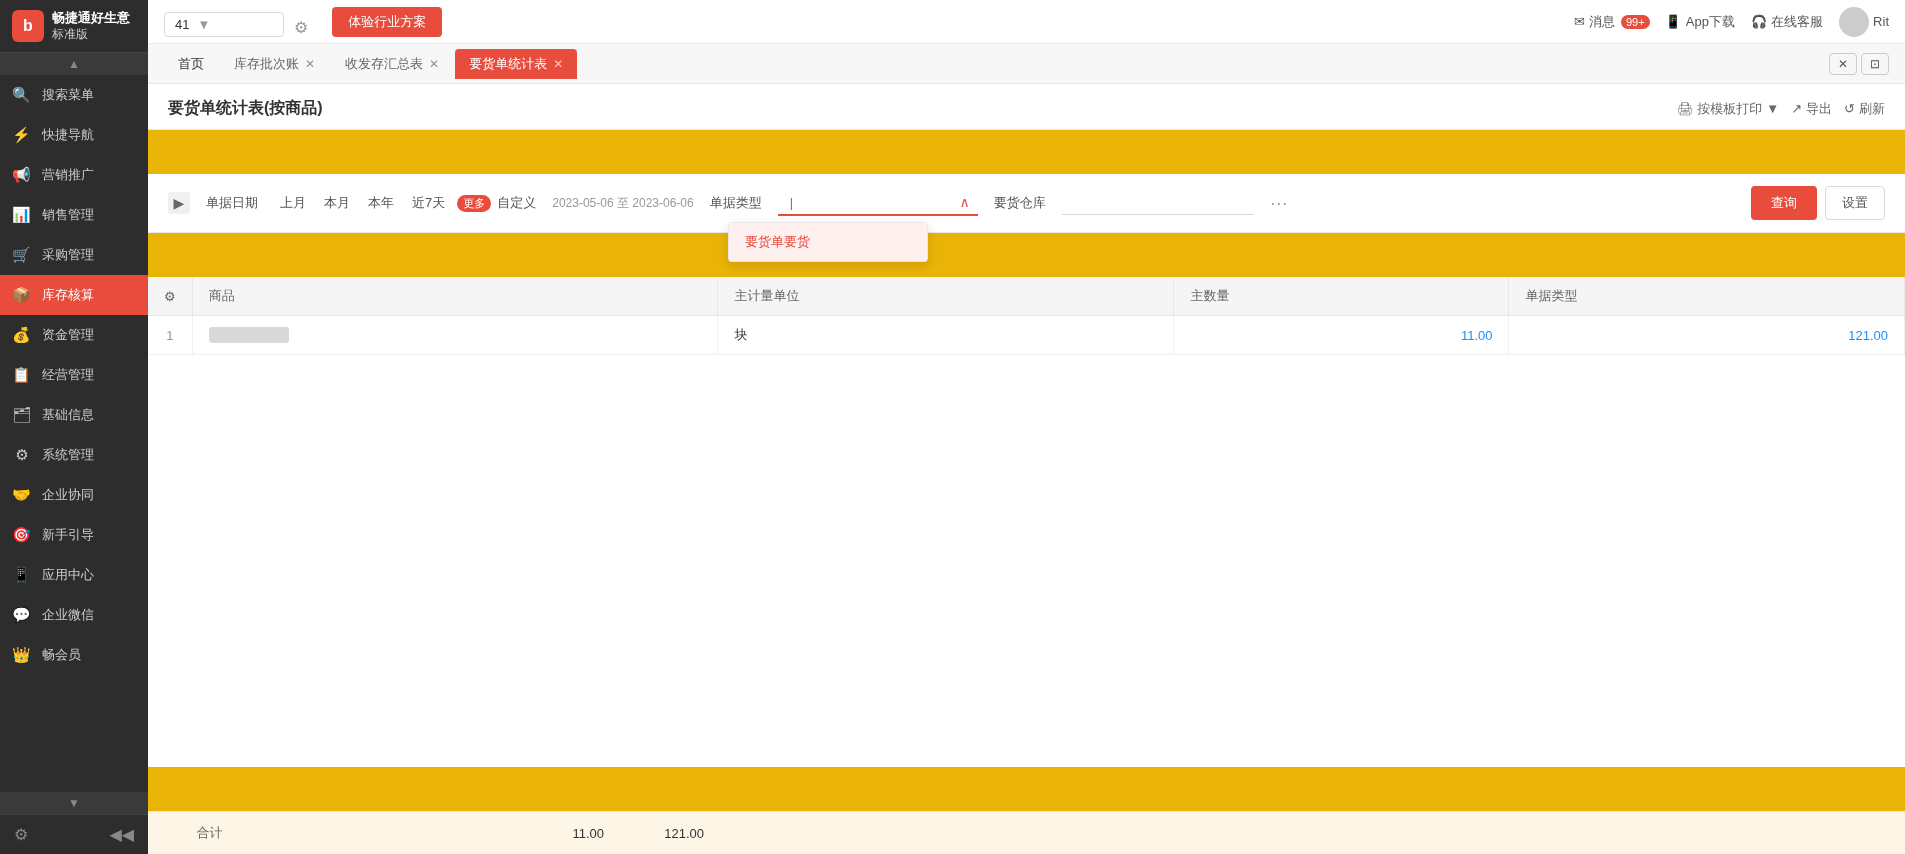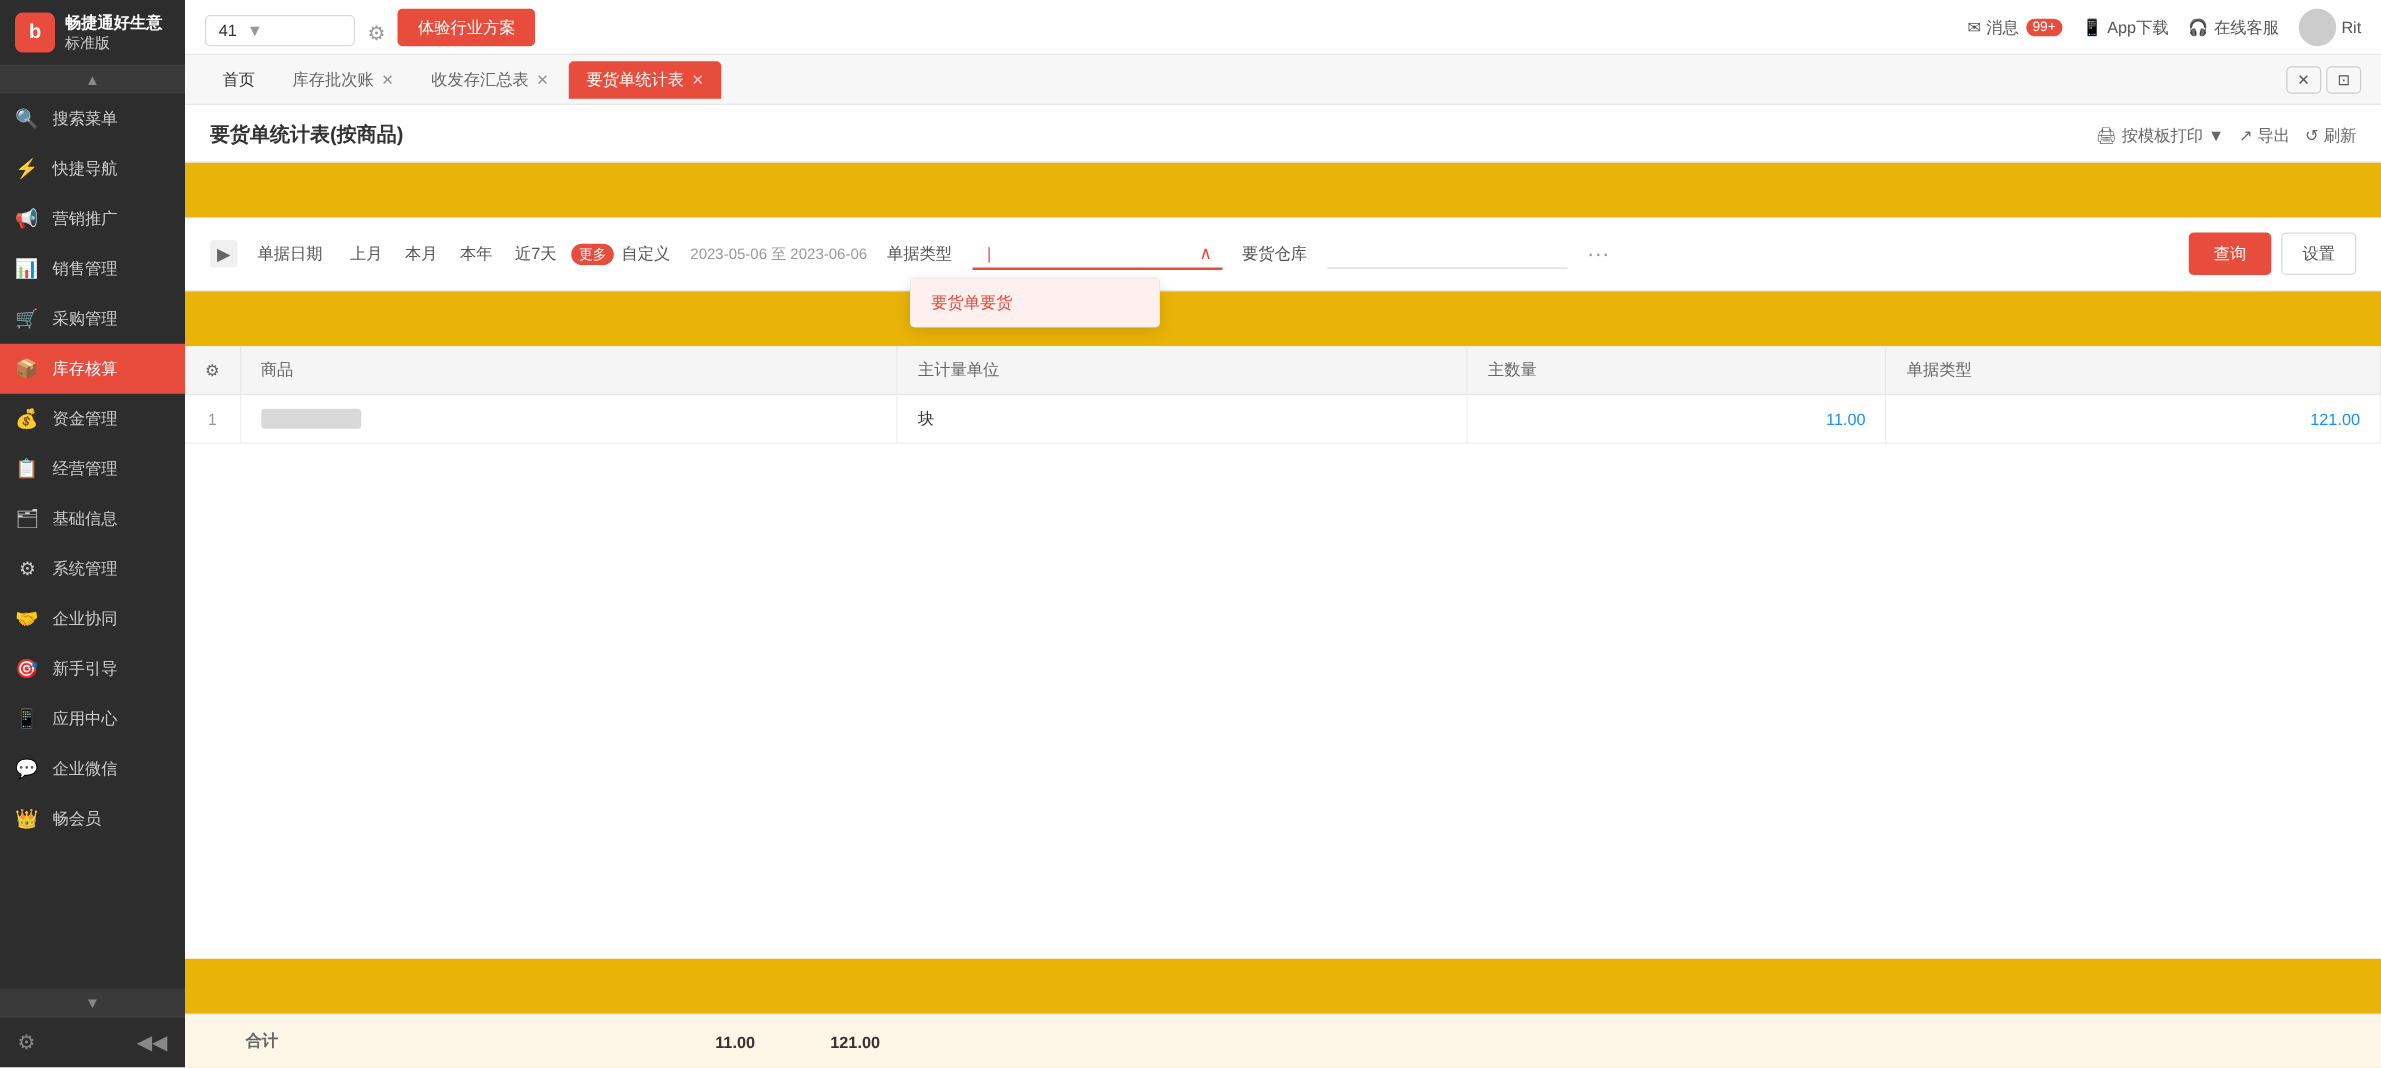--- a/index.html
+++ b/index.html
@@ -97,20 +97,21 @@
     .topbar-select .arrow { margin-left: 8px; color: #999; }
     .topbar-gear { color: #999; cursor: pointer; font-size: 16px; }
     .topbar-industry-btn {
       background: #e74c3c;
       color: #fff;
       border: none;
       border-radius: 4px;
       padding: 6px 16px;
       font-size: 13px;
       cursor: pointer;
+      margin-left: 14px;
     }
     .topbar-right { display: flex; align-items: center; gap: 16px; color: #555; font-size: 13px; }
     .topbar-right-item { display: flex; align-items: center; gap: 4px; cursor: pointer; }
     .badge {
       background: #e74c3c;
       color: #fff;
       border-radius: 10px;
       padding: 1px 5px;
       font-size: 11px;
       margin-left: 2px;
@@ -334,21 +335,20 @@
     }
 
     
     .total-row {
       background: #fdf5e6;
       display: flex;
       align-items: center;
       padding: 12px 16px;
       border-top: 1px solid #e8e8e8;
       font-size: 13px;
-      font-weight: bold;
     }
     .total-label { color: #666; min-width: 340px; }
     .total-value { color: #333; min-width: 100px; text-align: right; }
 
     
     .sidebar-scroll-up, .sidebar-scroll-down {
       background: #3a3a3a;
       color: #888;
       text-align: center;
       padding: 4px;

